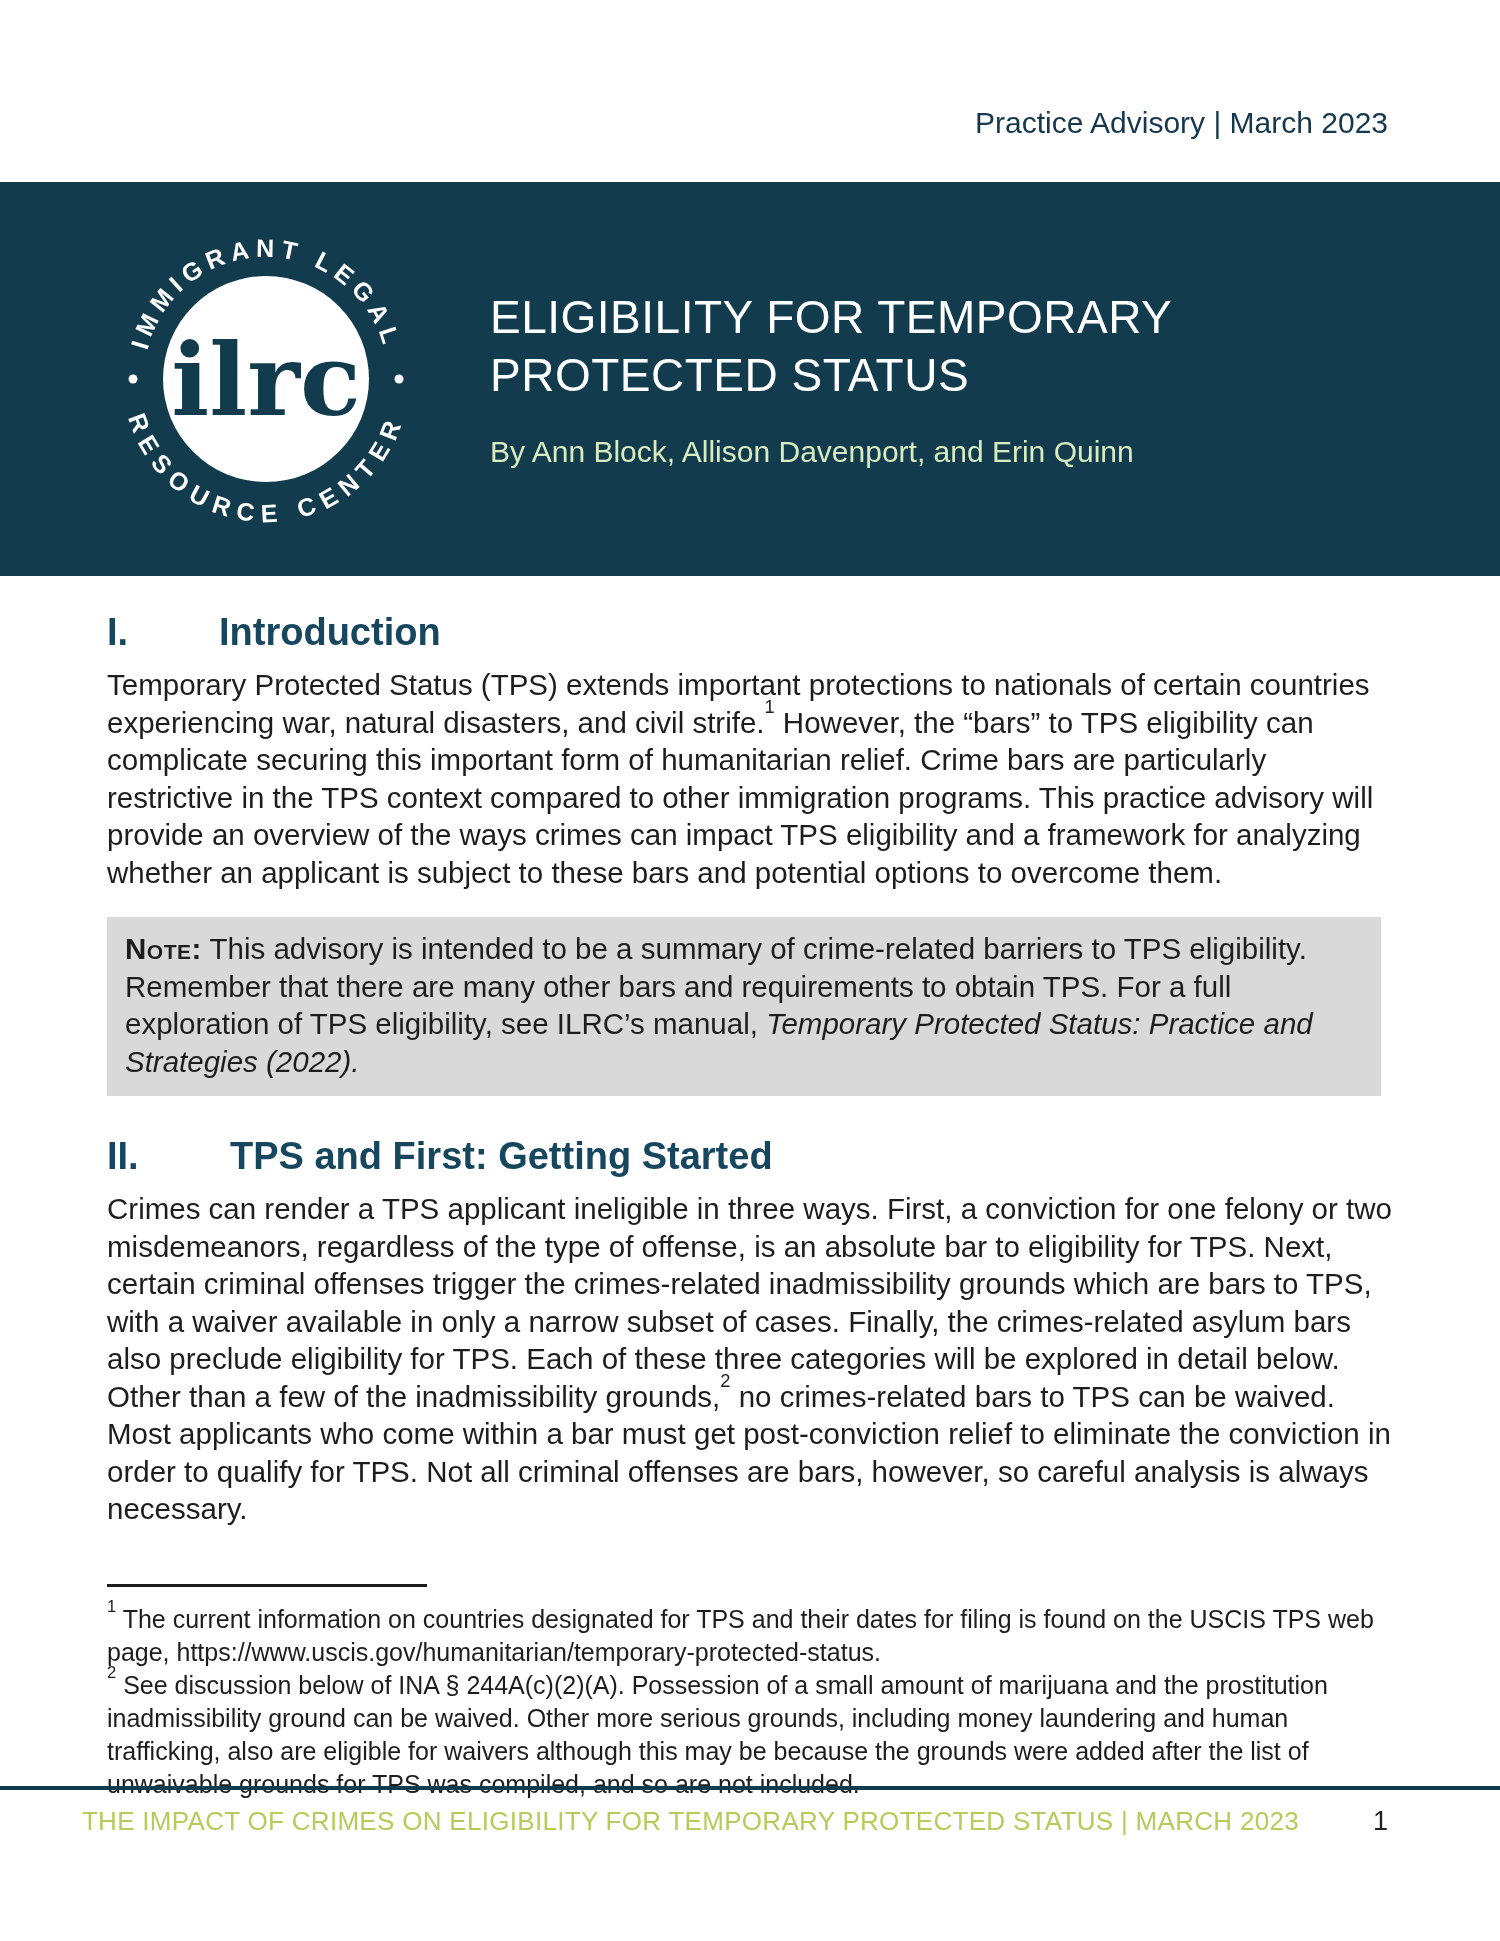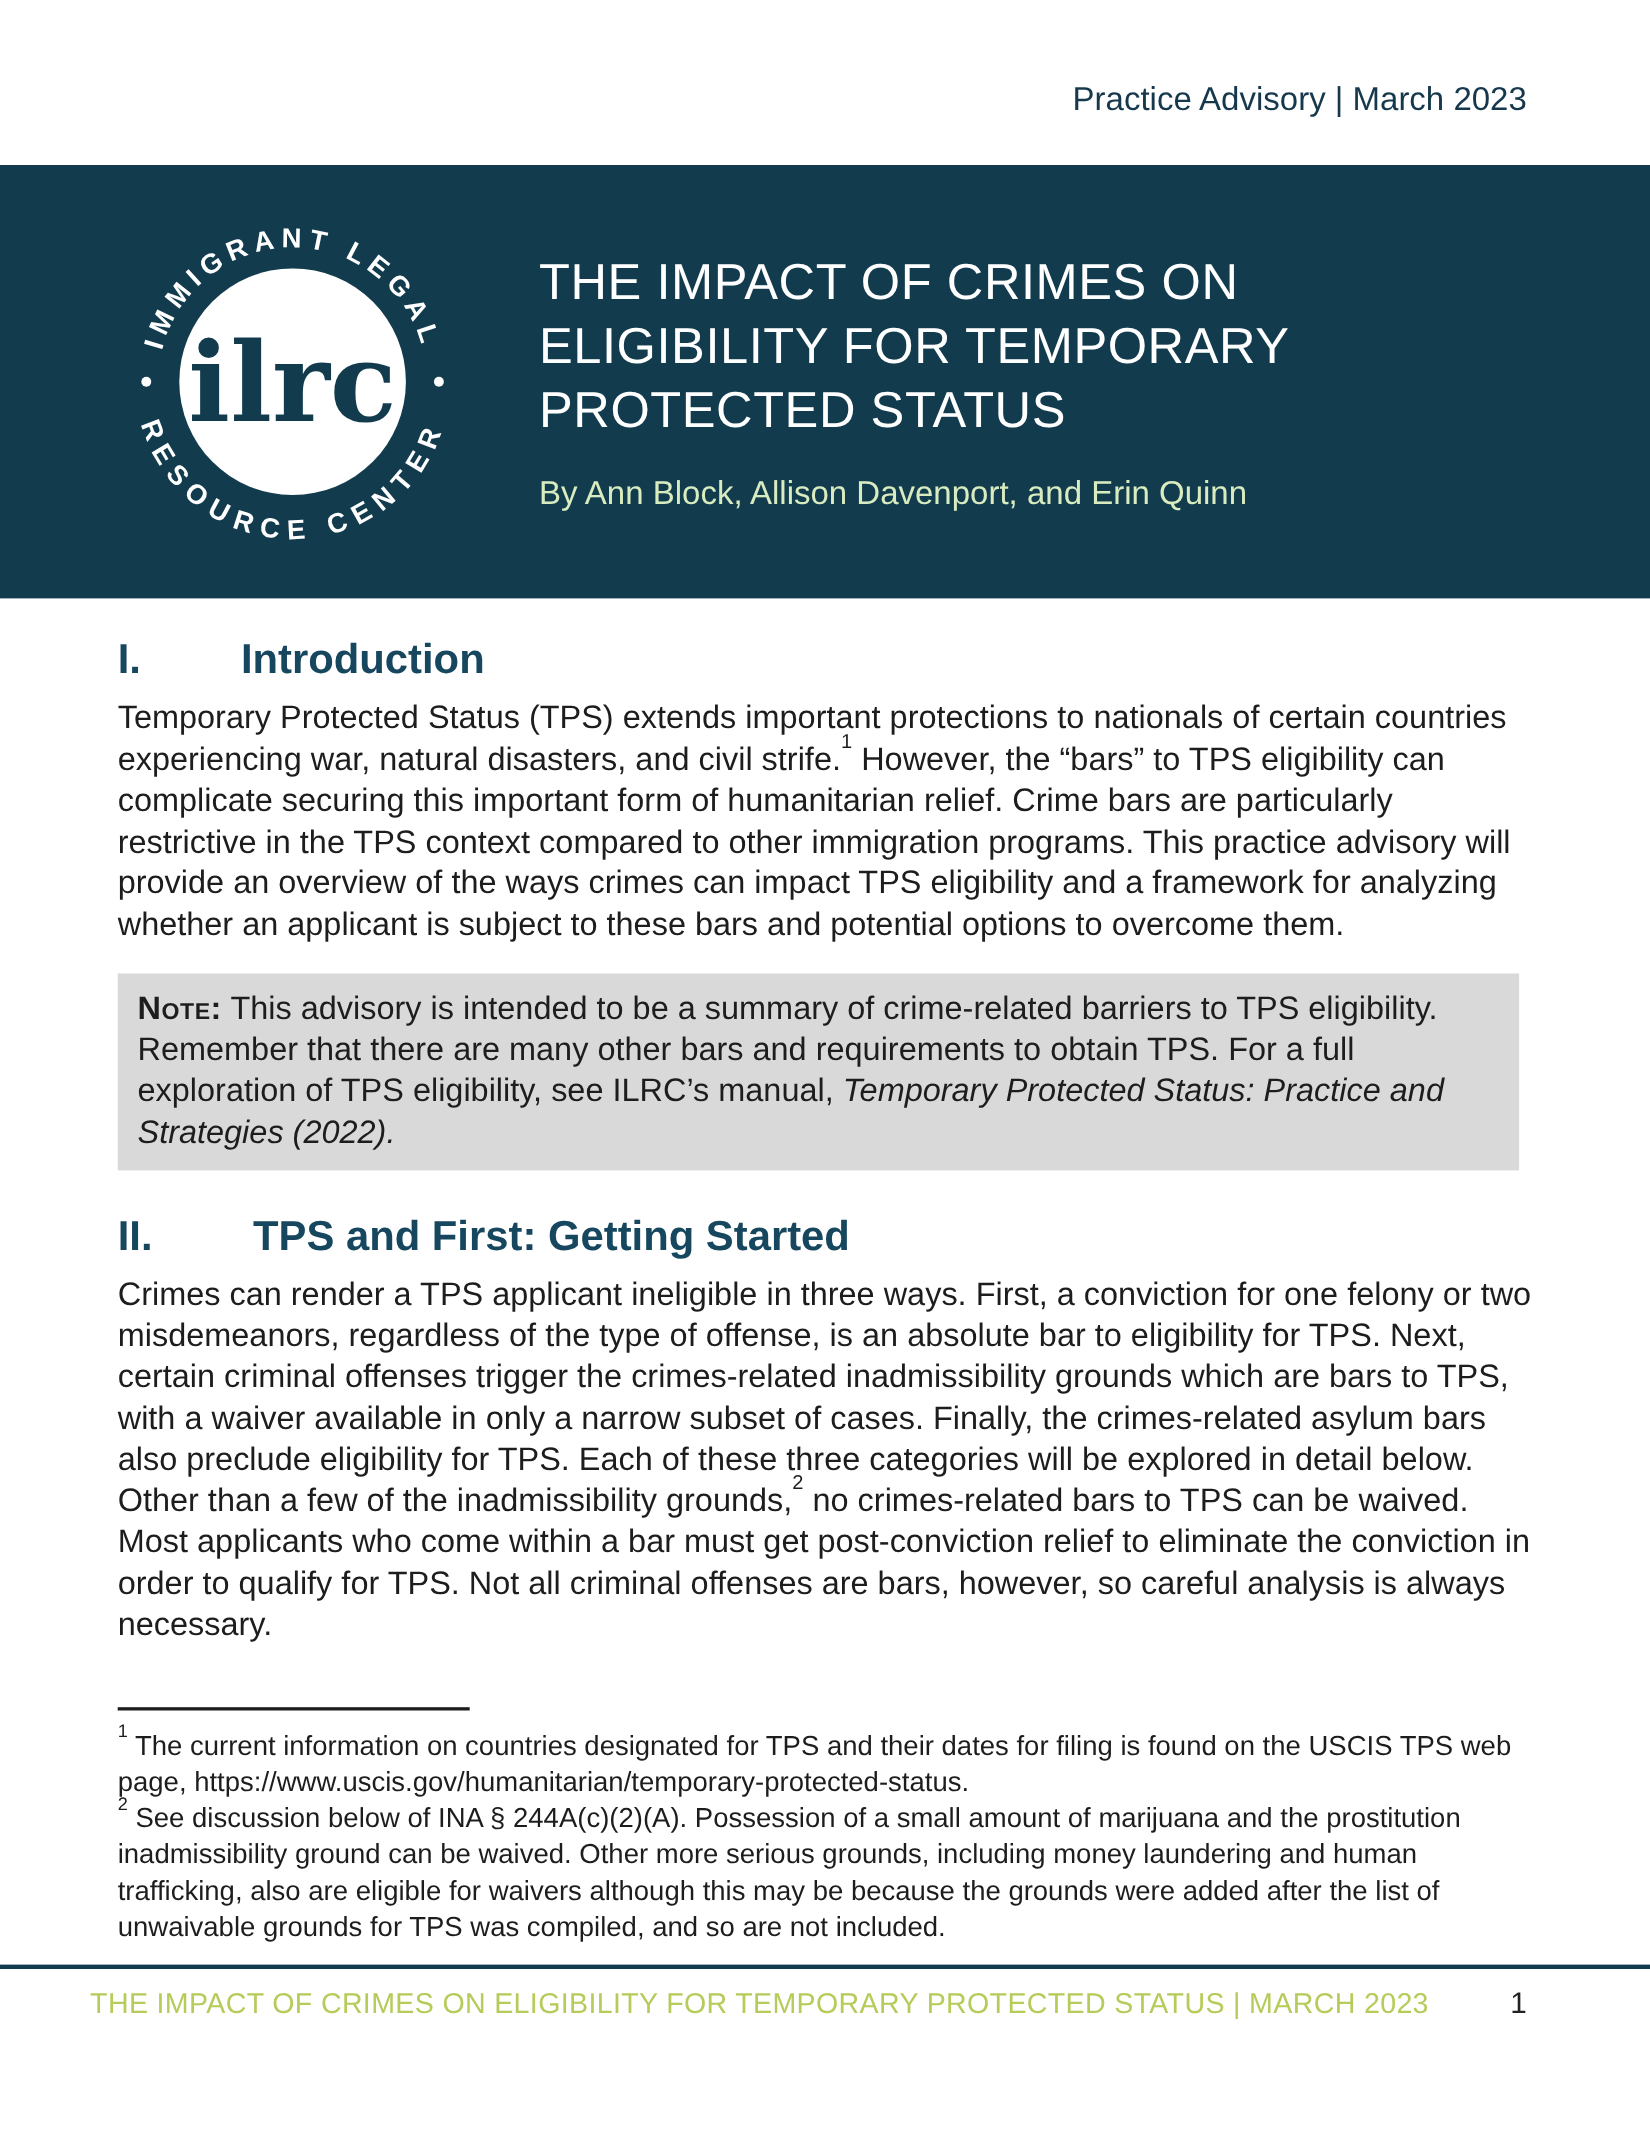--- a/index.html
+++ b/index.html
@@ -12,21 +12,21 @@
     width: 1500px;
     height: 1941px;
     margin: 0 auto;
     background: #ffffff;
     font-family: "Liberation Sans", sans-serif;
     color: #1d1d1d;
     overflow: hidden;
   }
   
   .doc-header {
-    padding-top: 72px;
+    padding-top: 104px;
     padding-right: 112px;
     text-align: right;
     font-size: 30px;
     line-height: 38px;
     color: #16384d;
   }
   
   .band {
     margin-top: 40px;
     height: 394px;
@@ -170,21 +170,20 @@
         </text>
         <text class="ring-text ring-bottom">
           <textPath href="#arcBot" startOffset="50%" text-anchor="middle">RESOURCE CENTER</textPath>
         </text>
         <circle cx="17" cy="150" r="4.5" fill="#ffffff"></circle>
         <circle cx="283" cy="150" r="4.5" fill="#ffffff"></circle>
         <text class="wordmark" x="150" y="186" text-anchor="middle">ilrc</text>
       </svg>
     </div>
     <div class="band-right">
-      <div class="title-line">THE IMPACT OF CRIMES ON</div>
       <div class="title-line">ELIGIBILITY FOR TEMPORARY</div>
       <div class="title-line">PROTECTED STATUS</div>
       <div class="byline">By Ann Block, Allison Davenport, and Erin Quinn</div>
     </div>
   </div>
 
   <div class="content">
 
     <div class="h1 h1-intro">
       <span class="num">I.</span>

